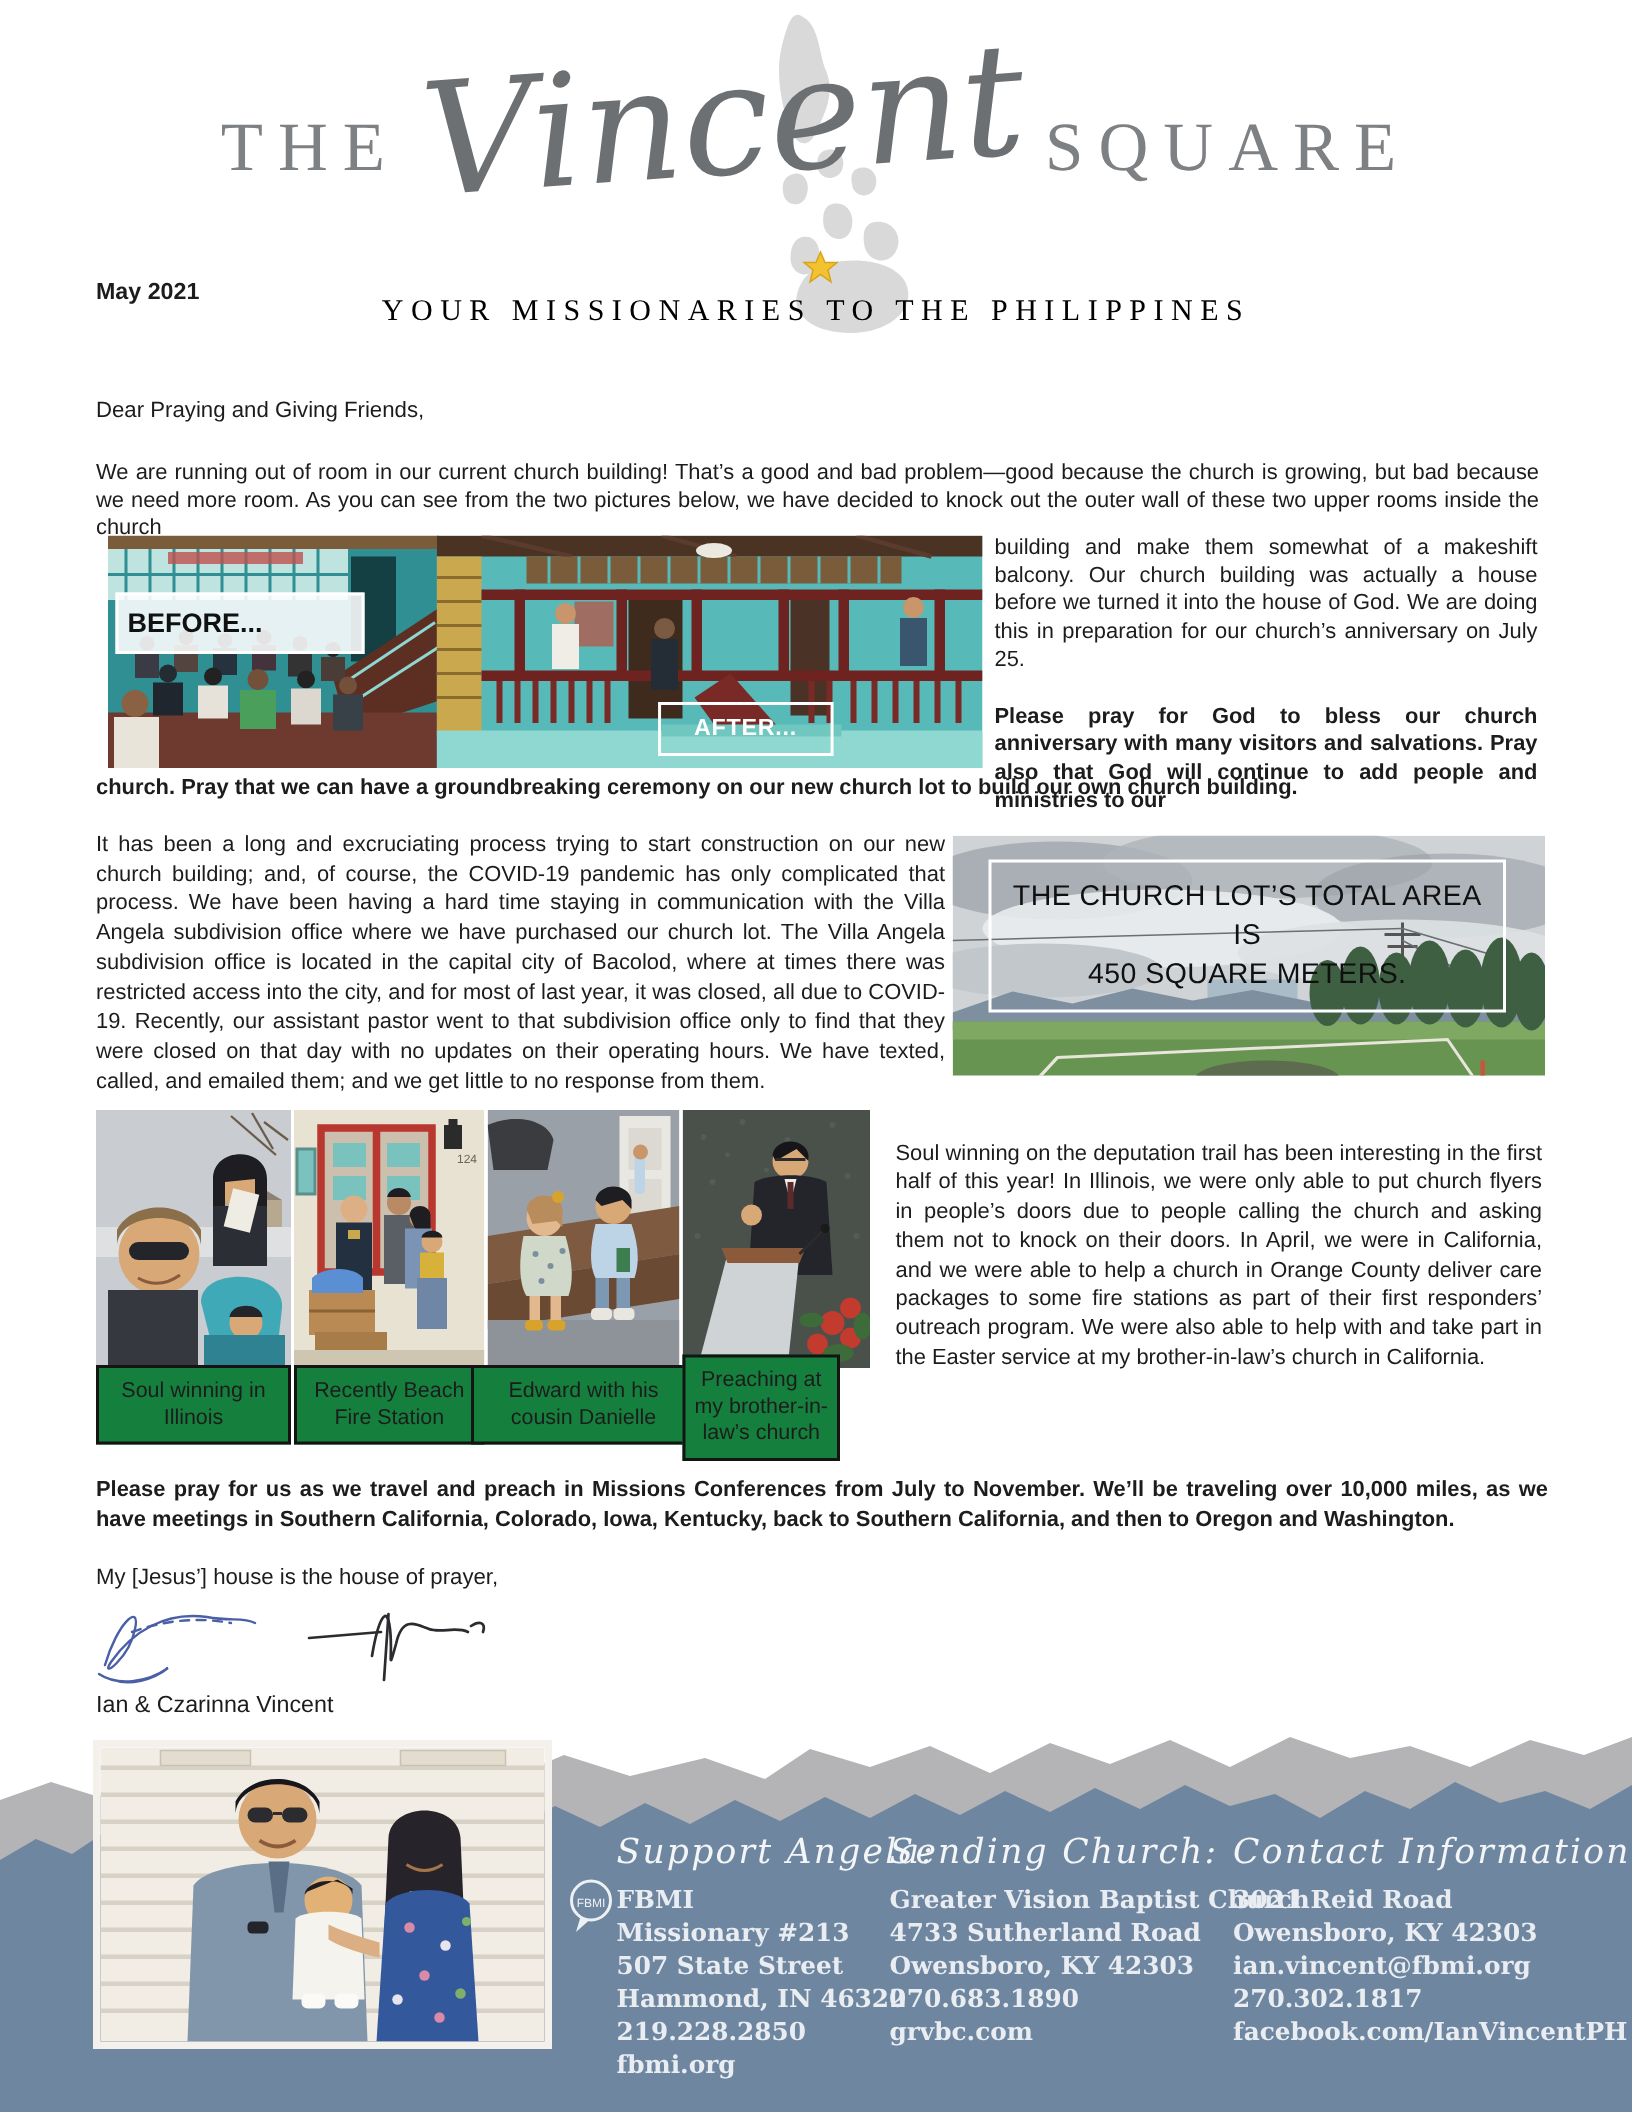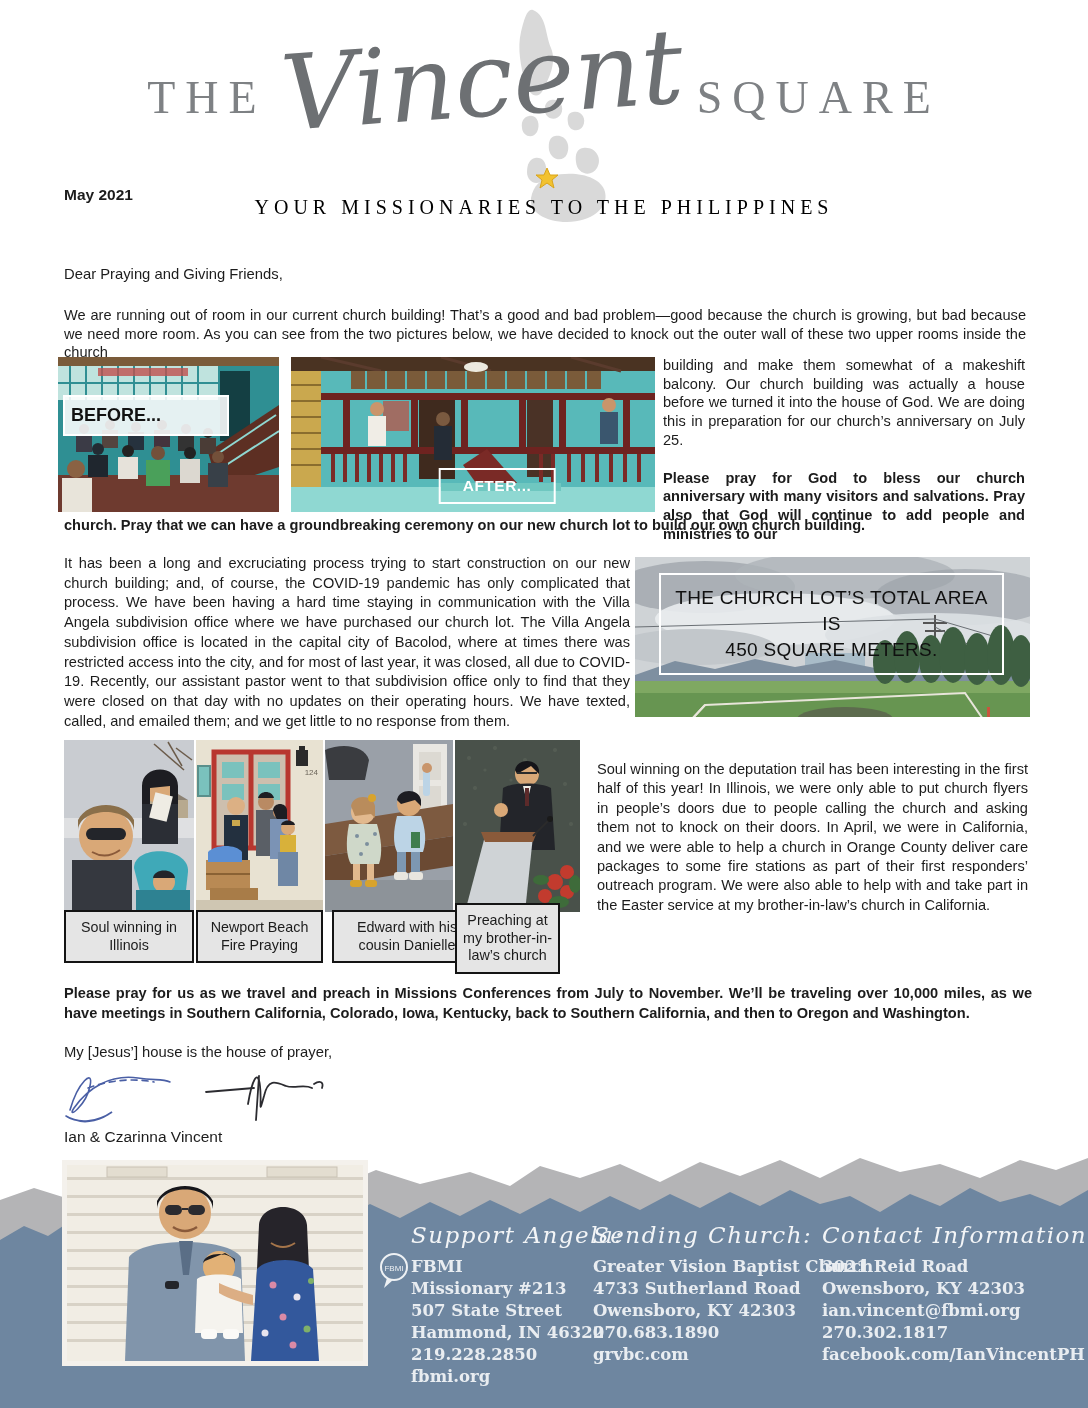--- a/index.html
+++ b/index.html
@@ -26,38 +26,38 @@
   .pray-cont{position:absolute;left:64px;top:516px;width:962px;font-weight:bold;}
   .colL2{position:absolute;left:64px;top:554px;width:566px;line-height:19.7px;}
   .colR3{position:absolute;left:597px;top:760px;width:431px;line-height:19.4px;}
   .pray2{position:absolute;left:64px;top:984px;width:968px;font-weight:bold;line-height:19.5px;}
   .closing{position:absolute;left:64px;top:1044px;font-size:14.8px;}
   .signer{position:absolute;left:64px;top:1128px;font-size:15.5px;}
   .sig-svg{position:absolute;left:58px;top:1062px;width:300px;height:66px;}
   
   .photo{position:absolute;overflow:hidden;}
   .photo svg{display:block;}
-  .before{left:58px;top:357px;width:221px;height:155px;}
+  .before{left:72px;top:357px;width:221px;height:155px;}
   .after{left:291px;top:357px;width:412px;height:155px;}
   .before-label{position:absolute;left:5px;top:38px;width:150px;padding:8px 6px;
      background:rgba(255,255,255,.88);border:2px solid #fff;font-weight:bold;font-size:18px;color:#111;}
   .after-label{position:absolute;left:50%;transform:translateX(-50%);bottom:8px;padding:7px 22px;
      border:2px solid #fff;color:#fff;font-weight:bold;font-size:15.5px;letter-spacing:.5px;}
   .lot{left:635px;top:557px;width:395px;height:160px;}
   .lot-overlay{position:absolute;left:24px;right:26px;top:16px;border:2px solid #fff;
      padding:10px 4px;text-align:center;font-size:19px;line-height:26px;color:#101010;letter-spacing:.3px;}
   .ph1{left:64px;top:740px;width:130px;height:172px;}
   .ph2{left:196px;top:740px;width:127px;height:172px;}
   .ph3{left:325px;top:740px;width:128px;height:172px;}
   .ph4{left:455px;top:740px;width:125px;height:172px;}
-  .cap{position:absolute;background:#e5e5e5;border:2.5px solid #141414;text-align:center;
+  .cap{position:absolute;background:#15803d;border:2.5px solid #141414;text-align:center;
        font-size:14.3px;line-height:17.5px;padding:7px 3px;box-sizing:border-box;}
   .cap1{left:64px;top:910px;width:130px;}
   .cap2{left:196px;top:910px;width:127px;}
-  .cap3{left:332px;top:910px;width:150px;}
+  .cap3{left:314px;top:910px;width:150px;}
   .cap4{left:455px;top:903px;width:105px;}
   .house-num{position:absolute;right:5px;top:28px;font-size:8px;color:#6b655a;}
   
   .torn-svg{position:absolute;left:0;top:1148px;width:1088px;height:260px;}
   .family-photo{position:absolute;left:62px;top:1160px;width:296px;height:196px;
       border:5px solid #f4f1ec;z-index:3;}
   .fcol{position:absolute;top:1222px;z-index:3;color:#e9edf1;}
   .fcol .fhead{font-family:"DejaVu Serif",serif;font-style:italic;font-size:23px;
       letter-spacing:1.5px;color:#f3f5f7;display:block;margin-bottom:8px;white-space:nowrap;}
   .fline{font-family:"DejaVu Serif",serif;font-weight:bold;font-size:16.5px;line-height:22px;
@@ -414,21 +414,21 @@
         </g>
       <g fill="#3e6b3a">
           <ellipse cx="86" cy="140" rx="8" ry="5"></ellipse>
           <ellipse cx="104" cy="162" rx="10" ry="6"></ellipse>
           <ellipse cx="120" cy="144" rx="6" ry="9"></ellipse>
         </g>
     </svg>
   </div>
 
   <div class="cap cap1">Soul winning in Illinois</div>
-  <div class="cap cap2">Newport Beach Fire Praying</div>
+  <div class="cap cap2">Recently Beach Fire Station</div>
   <div class="cap cap3">Edward with his cousin Danielle</div>
   <div class="cap cap4">Preaching at my brother-in-law’s church</div>
 
   <div class="colR3">
     <p class="para" style="line-height:19.4px">Soul winning on the deputation trail has been interesting in the first half of this year!  In Illinois, we were only able to put church flyers in people’s doors due to people calling the church and asking them not to knock on their doors. In April, we were in California, and we were able to help a church in Orange County deliver care packages to some fire stations as part of their first responders’ outreach program. We were also able to help with and take part in the Easter service at my brother-in-law’s church in California.</p>
   </div>
 
   <p class="para pray2">Please pray for us as we travel and preach in Missions Conferences from July to November. We’ll be traveling over 10,000 miles, as we have meetings in Southern California, Colorado, Iowa, Kentucky, back to Southern California, and then to Oregon and Washington.</p>
 
   <div class="closing">My [Jesus’] house is the house of prayer,</div>

